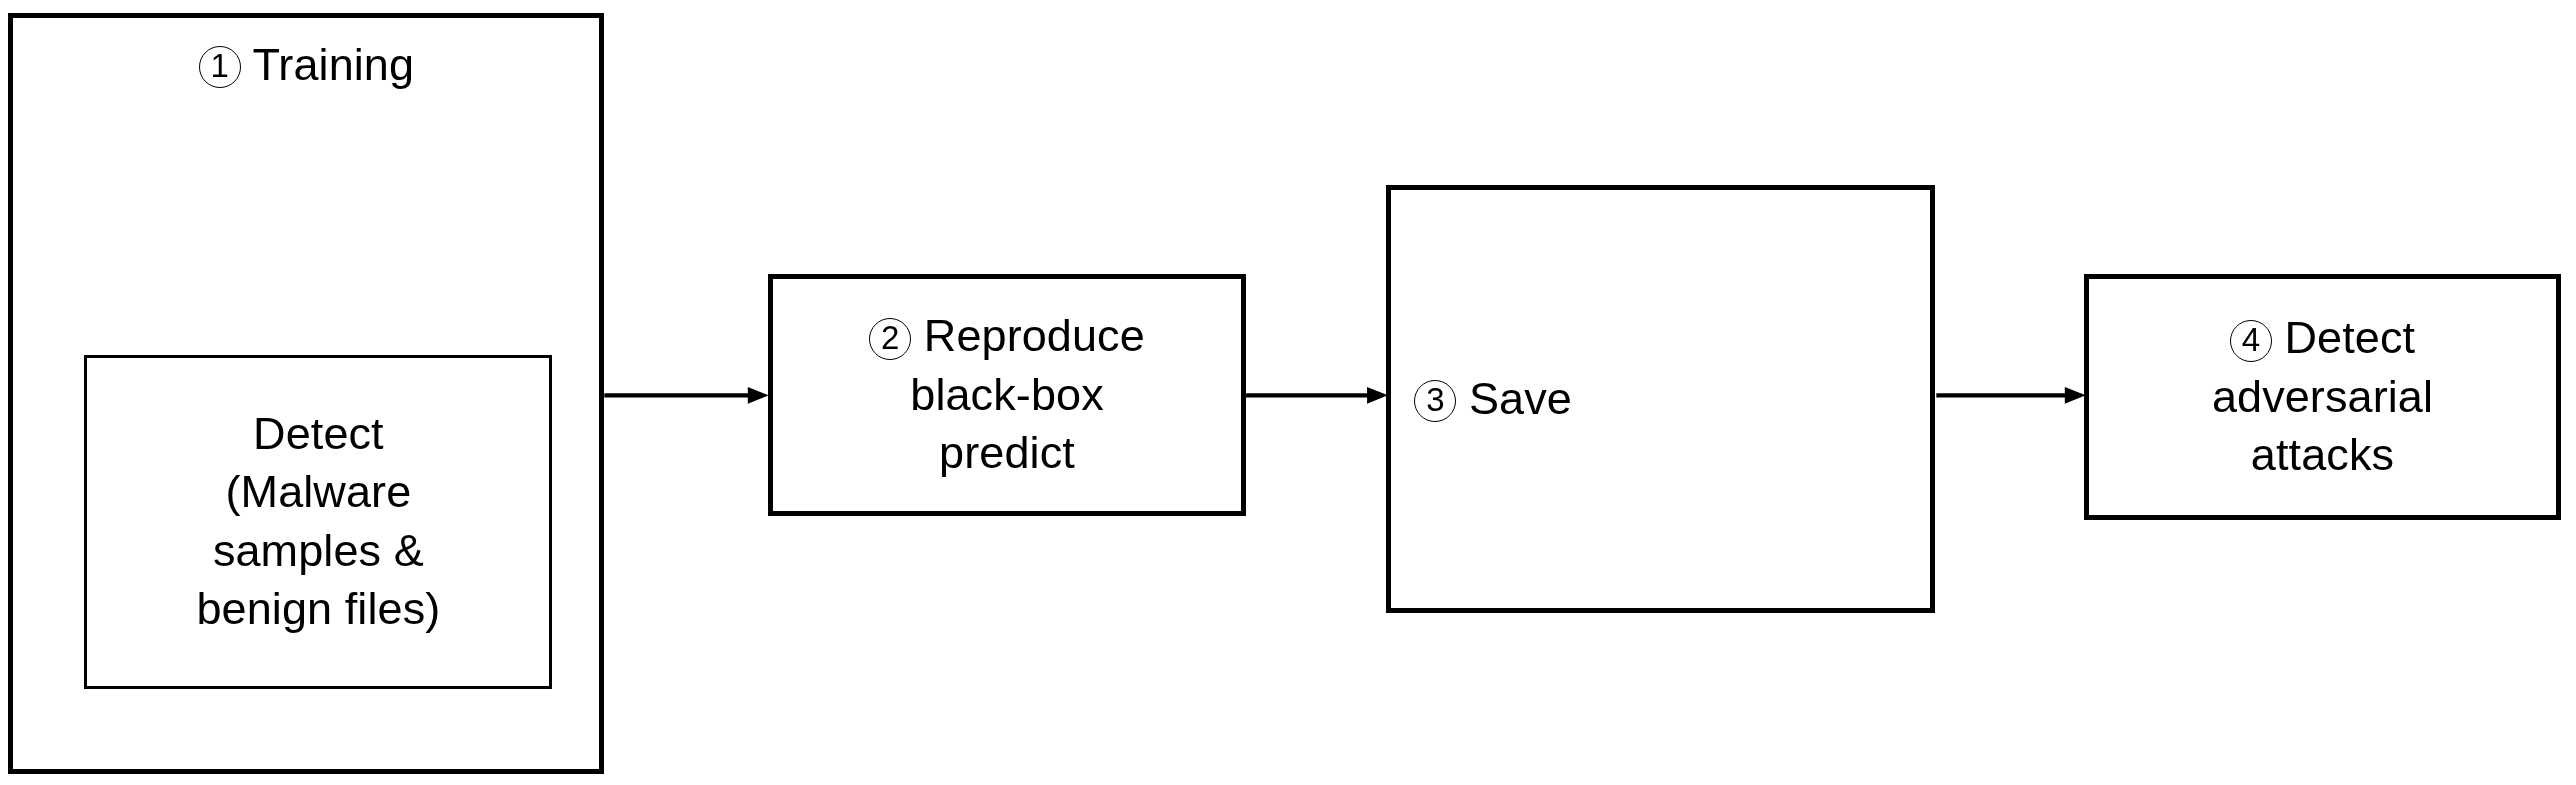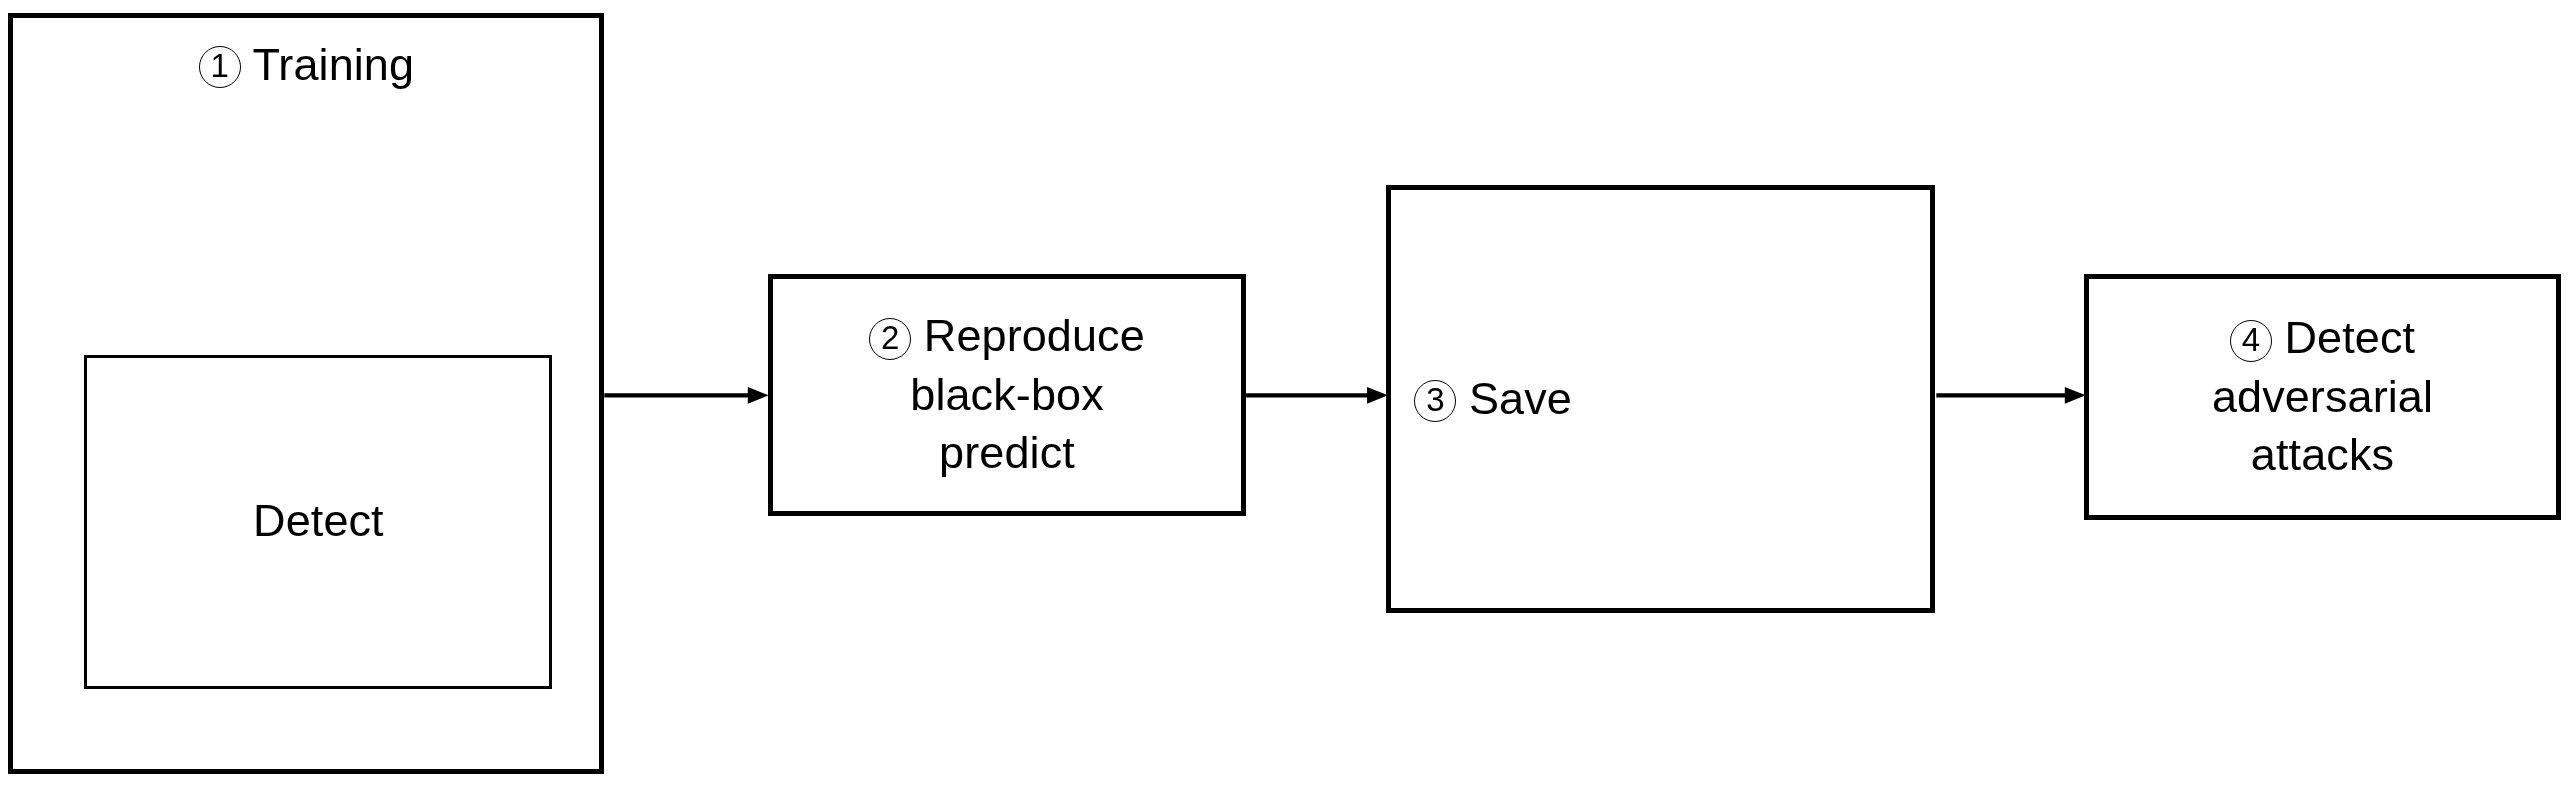--- a/index.html
+++ b/index.html
@@ -112,21 +112,23 @@
 </style>
 </head>
 <body>
 
 <div id="canvas">
 
   <div class="node" id="node-1">
     <div class="node-text"><span class="first-line"><span class="step-marker">1</span> <span>Training</span></span></div>
 
     <div class="node inner" id="node-dataset">
-      <div class="node-text"><span class="first-line">Detect</span></div>
+      <div class="node-text"><span class="first-line">Detect</span><span>(Malware
+samples &amp;
+benign files)</span></div>
     </div>
   </div>
 
   <div class="arrow" id="arrow-1-2">
     <svg width="165" height="16.7" viewBox="0 0 197 20" xmlns="http://www.w3.org/2000/svg" aria-hidden="true">
       <line x1="0" y1="10" x2="178" y2="10" stroke="#000000" stroke-width="5"></line>
       <polygon points="172,0 197,10 172,20" fill="#000000"></polygon>
     </svg>
   </div>
 

